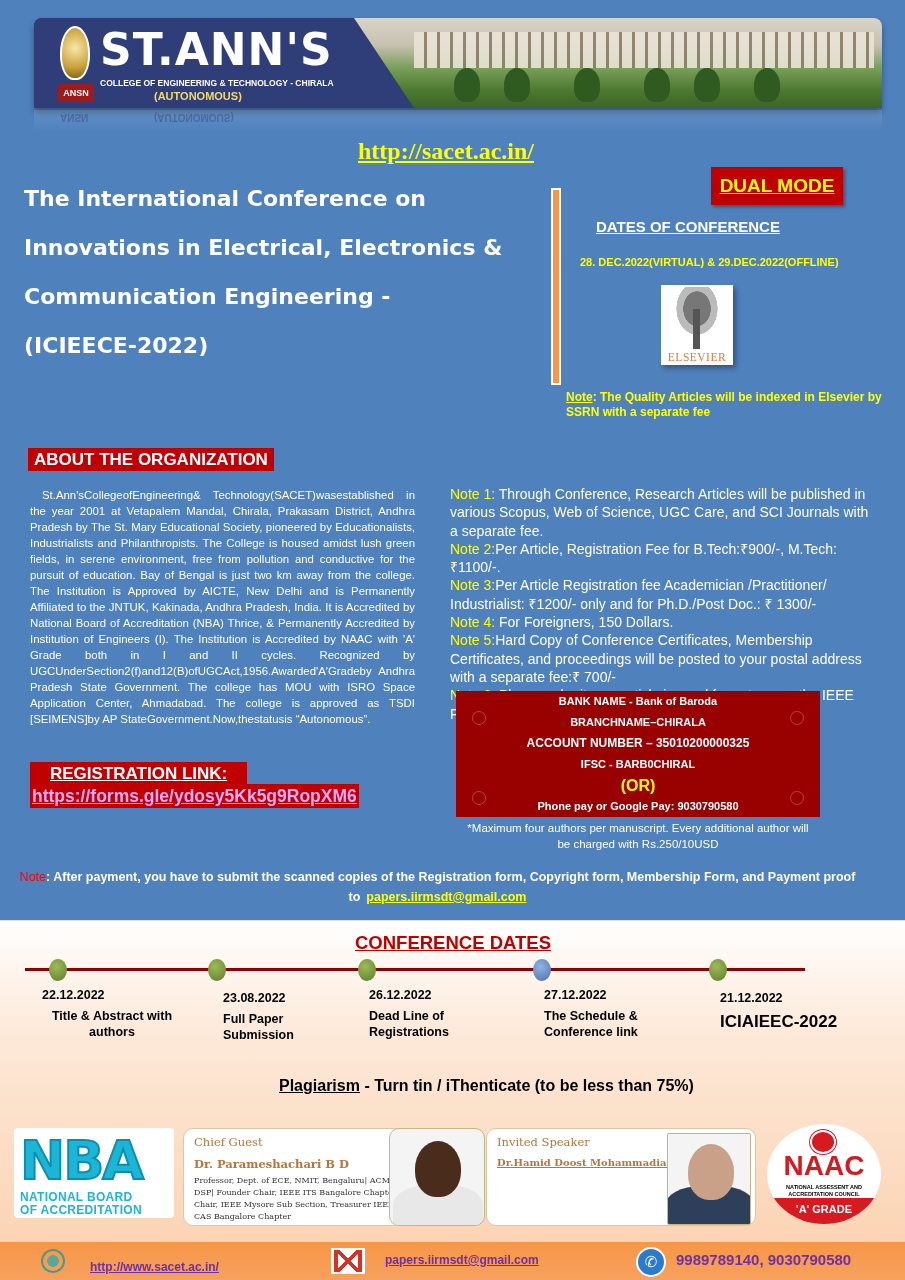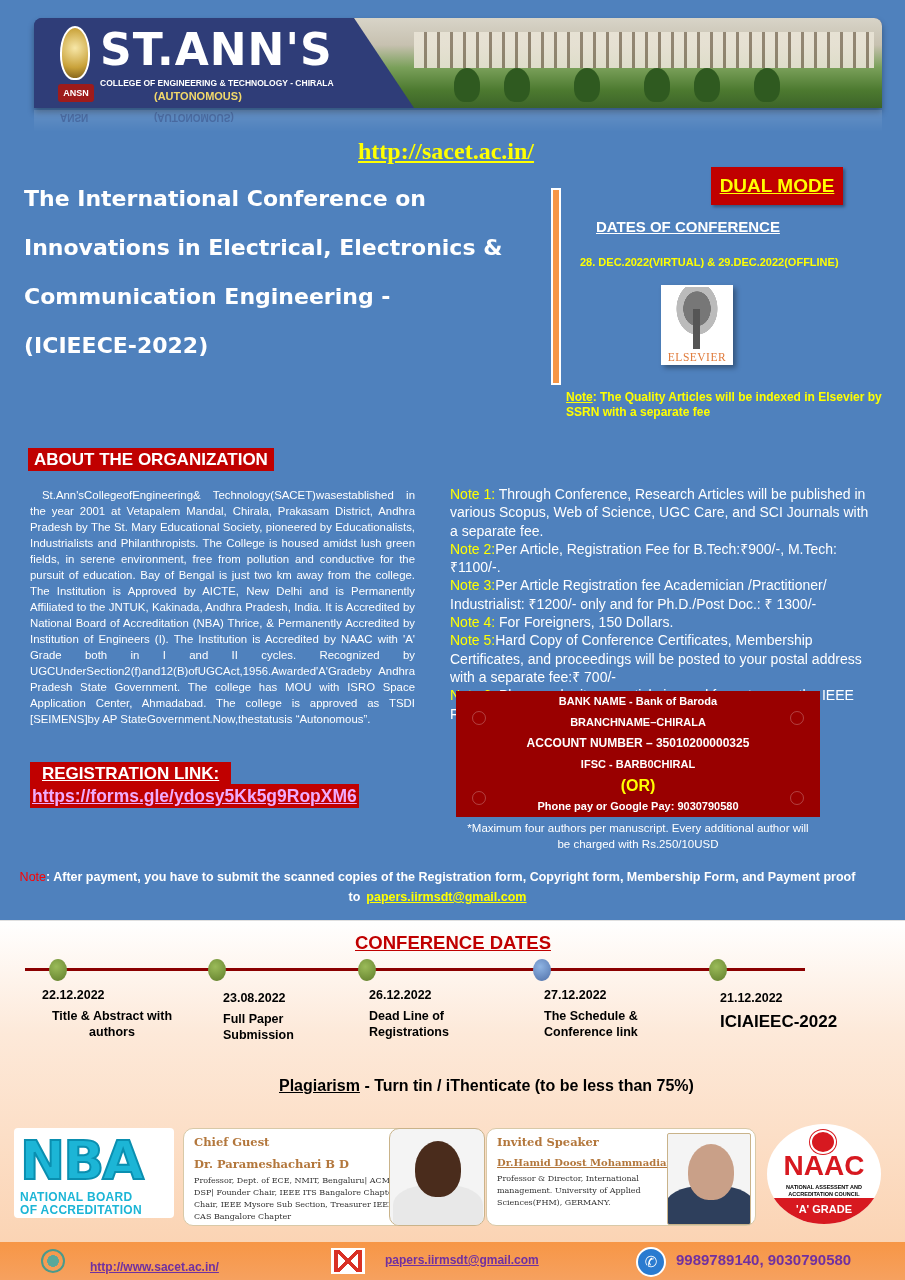--- a/index.html
+++ b/index.html
@@ -28,21 +28,21 @@
   .elsevier .tree-art { position: absolute; left: 4px; top: 2px; width: 64px; height: 62px; background: radial-gradient(ellipse at 50% 35%, #777 0 30%, #bbb 31% 45%, #fff 46%); }
   .elsevier .tree-art::after { content: ""; position: absolute; left: 28px; top: 22px; width: 7px; height: 40px; background: #555; }
   .elsevier .el-label { position: absolute; left: 0; bottom: 2px; width: 72px; text-align: center; color: #e07a3a; font-family: "Liberation Serif", serif; font-size: 11.5px; letter-spacing: 0.5px; }
   .elsevier-note { position: absolute; left: 566px; top: 390px; width: 330px; color: #ffff00; font-weight: bold; font-size: 12px; line-height: 15px; }
   .elsevier-note u { text-decoration: underline; }
 
   .about-head { position: absolute; left: 28px; top: 448px; height: 23px; padding: 0 6px; background: #c00000; color: #fff; font-weight: bold; font-size: 17px; line-height: 23px; }
   .about-body { position: absolute; left: 30px; top: 487px; width: 385px; color: #fff; font-size: 11.4px; line-height: 16px; text-align: justify; text-indent: 12px; }
 
   .reg-block { position: absolute; left: 30px; top: 762px; }
-  .reg-label { display: inline-block; background: #c00000; color: #fff; font-weight: bold; font-size: 17px; padding: 0 12px; text-decoration: underline; line-height: 24px; }
+  .reg-label { display: inline-block; background: #c00000; color: #fff; font-weight: bold; font-size: 17px; padding: 0 20px; text-decoration: underline; line-height: 24px; }
   .reg-link { display: block; background: #c00000; color: #f0abfc; font-weight: bold; font-size: 17.5px; text-decoration: underline; padding: 0 2px; line-height: 24px; margin-top: -2px; }
 
   .notes { position: absolute; left: 450px; top: 485px; width: 425px; color: #fff; font-size: 14px; line-height: 18.3px; }
   .notes .nlabel { color: #ffff00; }
   .bank { position: absolute; left: 456px; top: 691px; width: 364px; height: 126px; background: #990000; color: #fff; font-weight: bold; text-align: center; }
   .bank .row { font-size: 11px; line-height: 21px; }
   .bank .row.big { font-size: 12px; }
   .bank .row.or { color: #ffff00; font-size: 16px; }
   .bank .hole { position: absolute; width: 14px; height: 14px; border-radius: 50%; border: 1px solid rgba(255,255,255,0.25); }
   .max-authors { position: absolute; left: 460px; top: 820px; width: 356px; text-align: center; color: #fff; font-size: 11.5px; line-height: 16px; }
@@ -60,21 +60,21 @@
   .ev .date { display: block; margin-bottom: 4px; }
   .ev.big .name { font-size: 17px; line-height: 22px; }
   .plag { position: absolute; left: 279px; top: 1077px; color: #000; font-weight: bold; font-size: 16px; }
   .plag u { text-decoration: underline; }
 
   .nba { position: absolute; left: 14px; top: 1128px; width: 160px; height: 90px; background: #fff; border-radius: 4px; }
   .nba .letters { position: absolute; left: 6px; top: 2px; font-family: "DejaVu Sans", sans-serif; font-weight: bold; font-size: 54px; color: #1cb5d6; letter-spacing: -2px; -webkit-text-stroke: 2px #0a8fb0; line-height: 62px; }
   .nba .nb1 { position: absolute; left: 6px; top: 62px; color: #1cb5d6; font-size: 12px; font-weight: bold; letter-spacing: 0.3px; }
   .nba .nb2 { position: absolute; left: 6px; top: 75px; color: #1cb5d6; font-size: 12px; font-weight: bold; letter-spacing: 0.3px; }
   .card { position: absolute; top: 1128px; height: 98px; background: #fff; border-radius: 10px; border: 1px solid #d8c9a8; }
-  .card .role { position: absolute; left: 10px; top: 6px; color: #b3773c; font-family: "DejaVu Serif", serif; font-weight: bold; font-size: 11.5px; }
+  .card .role { position: absolute; left: 10px; top: 6px; color: #b3773c; font-family: "DejaVu Serif", serif; font-weight: normal; font-size: 11.5px; }
   .card .person { position: absolute; left: 10px; top: 28px; color: #b3773c; font-family: "DejaVu Serif", serif; font-weight: bold; font-size: 11.5px; }
   .card .desc { position: absolute; left: 10px; top: 46px; color: #333; font-family: "DejaVu Serif", serif; font-size: 8px; line-height: 12px; }
   .photo { position: absolute; border: 1px solid #c9b38a; border-radius: 10px; overflow: hidden; background: #f4f4f4; }
   .photo .head { position: absolute; width: 46px; height: 56px; border-radius: 50% 50% 45% 45%; }
   .photo .torso { position: absolute; width: 90px; height: 50px; border-radius: 40% 40% 0 0; }
   .naac { position: absolute; left: 767px; top: 1124px; width: 114px; height: 100px; border-radius: 50%; background: #fff; overflow: hidden; }
   .naac .emblem { position: absolute; left: 43px; top: 6px; width: 26px; height: 24px; border-radius: 50%; background: #d71920; border: 2px solid #fff; box-shadow: 0 0 0 1px #d71920; }
   .naac .word { position: absolute; left: 0; top: 26px; width: 114px; text-align: center; color: #d71920; font-weight: bold; font-size: 28px; }
   .naac .full { position: absolute; left: 14px; top: 60px; width: 86px; text-align: center; color: #000; font-size: 5.5px; font-weight: bold; line-height: 6.5px; }
   .naac .grade { position: absolute; left: 0; top: 74px; width: 114px; height: 26px; background: #d71920; color: #fff; font-weight: bold; font-size: 11px; text-align: center; line-height: 22px; }
@@ -214,21 +214,20 @@
   <div class="desc" style="width:210px;">Professor, Dept. of ECE, NMIT, Bengaluru| ACM DSP| Founder Chair, IEEE ITS Bangalore Chapter| Chair, IEEE Mysore Sub Section, Treasurer IEEE CAS Bangalore Chapter</div>
   <div class="photo" style="left:205px;top:-1px;width:96px;height:98px;">
     <div class="torso" style="left:3px;top:56px;background:#e8e8e8;"></div>
     <div class="head" style="left:25px;top:12px;background:#4a2c1c;"></div>
   </div>
 </div>
 
 <div class="card" style="left:486px;width:270px;">
   <div class="role">Invited Speaker</div>
   <div class="person" style="text-decoration:underline;font-size:10px;top:28px;">Dr.Hamid Doost Mohammadian</div>
-  <div class="desc" style="width:165px;top:44px;">Professor &amp; Director, International management. University of Applied Sciences(FHM), GERMANY.</div>
   <div class="photo" style="left:180px;top:4px;width:84px;height:92px;border-radius:2px;">
     <div class="torso" style="left:-3px;top:52px;background:#2e3f5c;"></div>
     <div class="head" style="left:20px;top:10px;background:#c9a088;"></div>
   </div>
 </div>
 
 <div class="naac">
   <div class="emblem"></div>
   <div class="word">NAAC</div>
   <div class="full">NATIONAL ASSESSENT AND ACCREDITATION COUNCIL</div>

